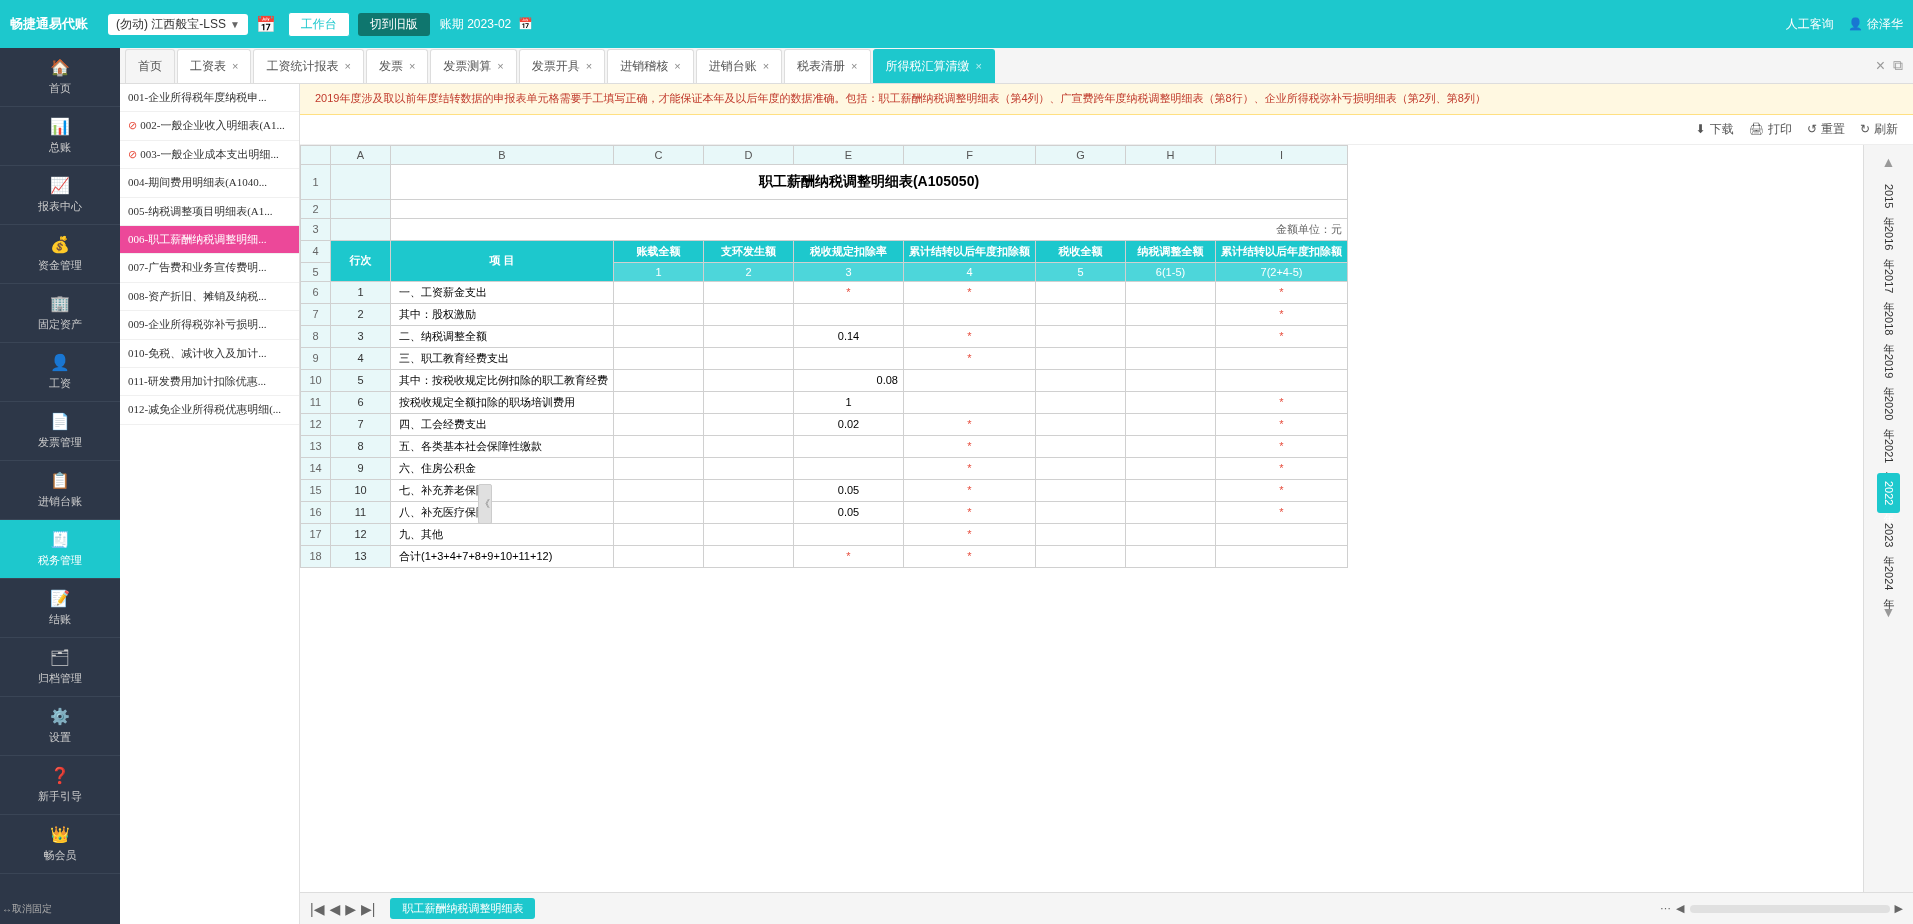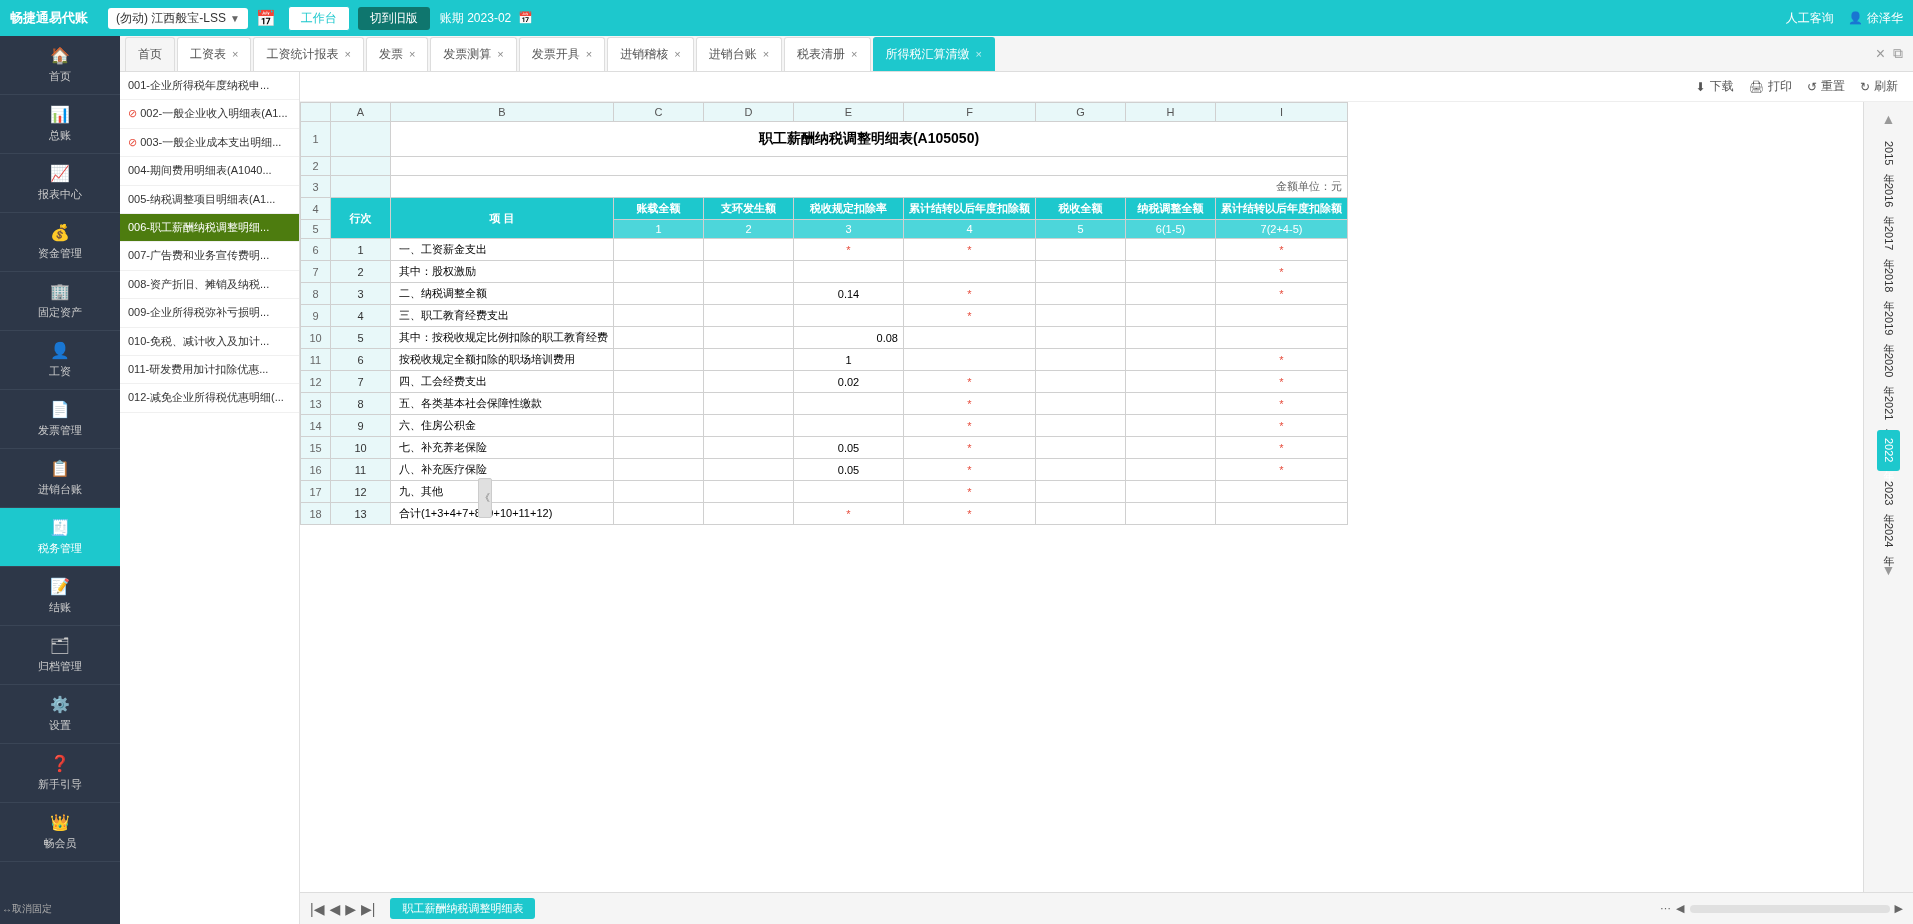--- a/index.html
+++ b/index.html
@@ -1,20 +1,20 @@
 <!DOCTYPE html>
 <html><head>
   <meta charset="utf-8">
   <style>
     * { box-sizing: border-box; margin: 0; padding: 0; }
     body { font-family: 'Microsoft YaHei', Arial, sans-serif; font-size: 12px; background: #f0f2f5; overflow: hidden; }
 
     
     .app-container { display: flex; flex-direction: column; height: 924px; width: 1913px; }
-    .top-bar { height: 36px; background: #1dc8cd; display: flex; align-items: center; padding: 0 10px; flex-shrink: 0; }
+    .top-bar { height: 48px; background: #1dc8cd; display: flex; align-items: center; padding: 0 10px; flex-shrink: 0; }
     .main-layout { display: flex; flex: 1; overflow: hidden; }
     .sidebar { width: 120px; background: #2d3748; display: flex; flex-direction: column; flex-shrink: 0; }
     .content-area { flex: 1; display: flex; flex-direction: column; overflow: hidden; background: #fff; }
     .tab-bar { height: 36px; background: #f5f5f5; display: flex; align-items: center; border-bottom: 1px solid #ddd; flex-shrink: 0; padding: 0 5px; }
     .main-content { flex: 1; display: flex; overflow: hidden; }
 
     
     .top-bar-logo { color: #fff; font-size: 13px; font-weight: bold; margin-right: 20px; white-space: nowrap; }
     .top-bar-company { background: #fff; border-radius: 3px; padding: 2px 8px; font-size: 12px; color: #333; display: flex; align-items: center; gap: 4px; cursor: pointer; }
     .top-bar-company .arrow { font-size: 10px; color: #666; }
@@ -32,22 +32,22 @@
     .sidebar-bottom { margin-top: auto; }
 
     
     .tab { display: flex; align-items: center; padding: 0 12px; height: 34px; border: 1px solid #ddd; border-bottom: none; background: #fff; cursor: pointer; font-size: 12px; color: #555; margin-right: 2px; border-radius: 3px 3px 0 0; white-space: nowrap; }
     .tab.active { background: #1dc8cd; color: #fff; border-color: #1dc8cd; }
     .tab .close-btn { margin-left: 6px; font-size: 11px; color: inherit; opacity: 0.7; }
     .tab-home { background: #f5f5f5; color: #555; }
 
     
     .left-panel { width: 180px; background: #fff; border-right: 1px solid #e0e0e0; overflow-y: auto; flex-shrink: 0; }
-    .left-panel-item { padding: 6px 8px; font-size: 11px; color: #333; cursor: pointer; border-bottom: 1px solid #f0f0f0; line-height: 1.4; }
-    .left-panel-item.active { background: #4d7c0f; color: #fff; }
+    .left-panel-item { padding: 6px 8px; font-size: 11px; color: #333; cursor: pointer; border-bottom: 1px solid #f0f0f0; line-height: 1.4; font-family: Liberation Serif, serif; }
+    .left-panel-item.active { background: #ec4899; color: #fff; }
     .left-panel-item .error { color: #e74c3c; margin-right: 3px; }
 
     
     .right-content { flex: 1; display: flex; flex-direction: column; overflow: hidden; position: relative; }
     .warning-bar { background: #fff8e1; border-bottom: 1px solid #ffe082; padding: 6px 15px; font-size: 11px; color: #c0392b; line-height: 1.6; }
     .toolbar { display: flex; align-items: center; justify-content: flex-end; padding: 6px 15px; background: #fff; border-bottom: 1px solid #eee; gap: 15px; }
     .toolbar-btn { display: flex; align-items: center; gap: 4px; cursor: pointer; color: #555; font-size: 12px; }
 
     
     .spreadsheet-container { flex: 1; overflow: auto; position: relative; display: flex; }
@@ -263,20 +263,23 @@
             <span>012-减免企业所得税优惠明细(...</span>
           </div>
         </div>
 
         <div style="position:relative; width:0; overflow:visible;">
           <div class="collapse-btn">《</div>
         </div>
 
         <div class="right-content">
 
+          <div class="warning-bar">
+            <span>2019年度涉及取以前年度结转数据的申报表单元格需要手工填写正确，才能保证本年及以后年度的数据准确。包括：职工薪酬纳税调整明细表（第4列）、广宣费跨年度纳税调整明细表（第8行）、企业所得税弥补亏损明细表（第2列、第8列）</span>
+          </div>
 
           <div class="toolbar">
             <div class="toolbar-btn">
               <span>⬇</span>
               <span>下载</span>
             </div>
             <div class="toolbar-btn">
               <span>🖨</span>
               <span>打印</span>
             </div>

